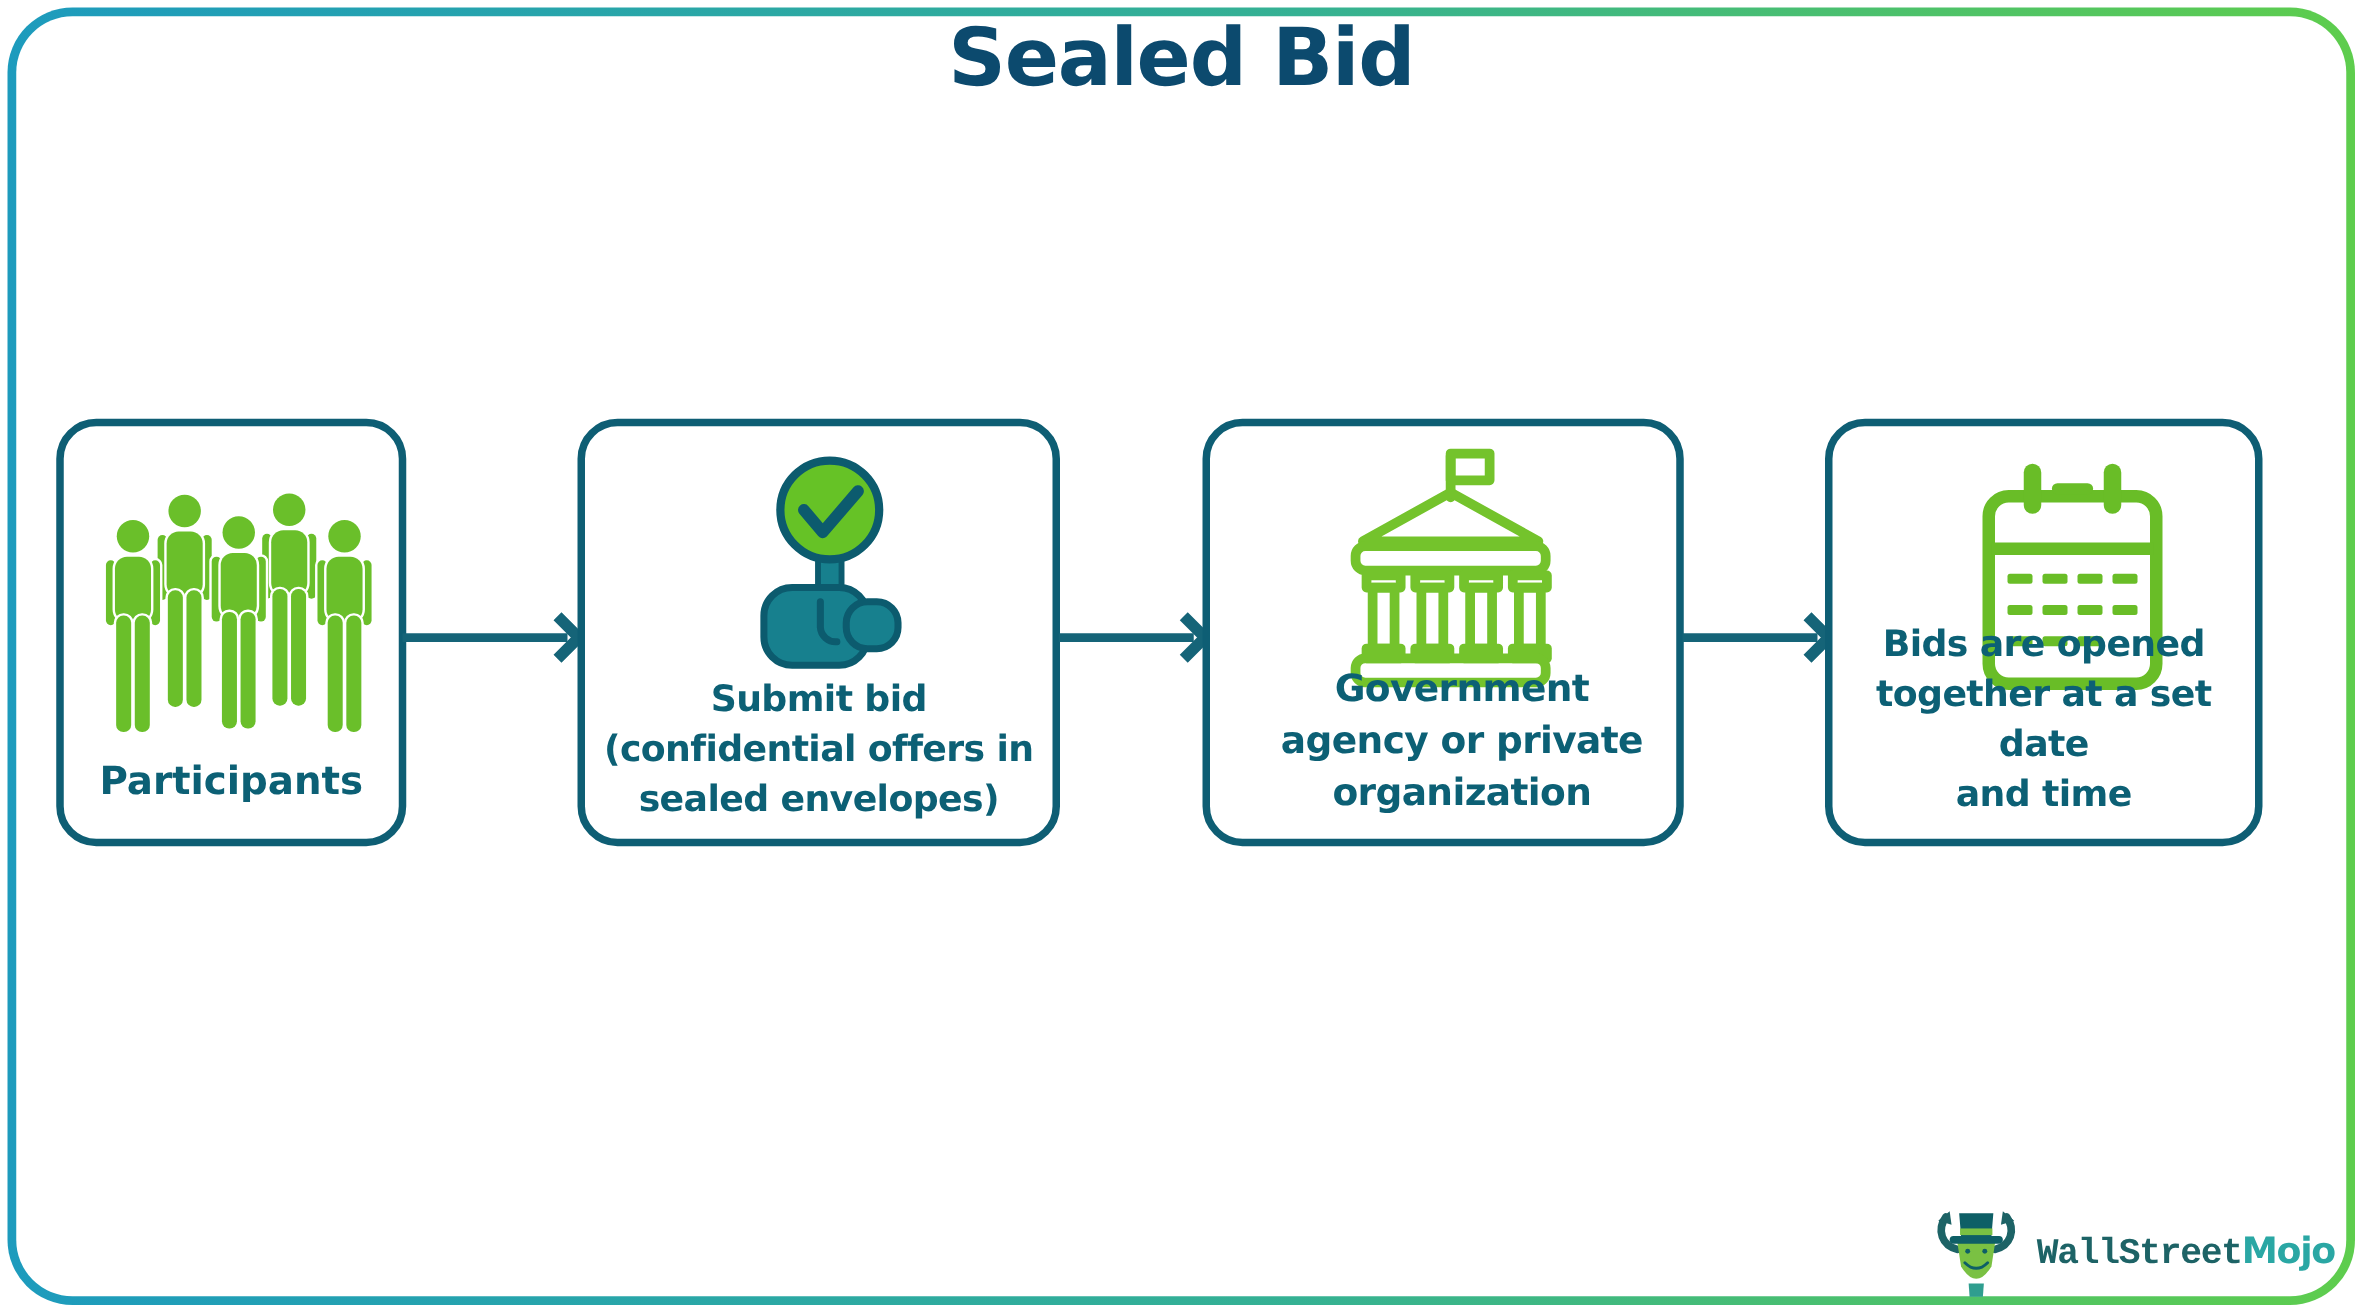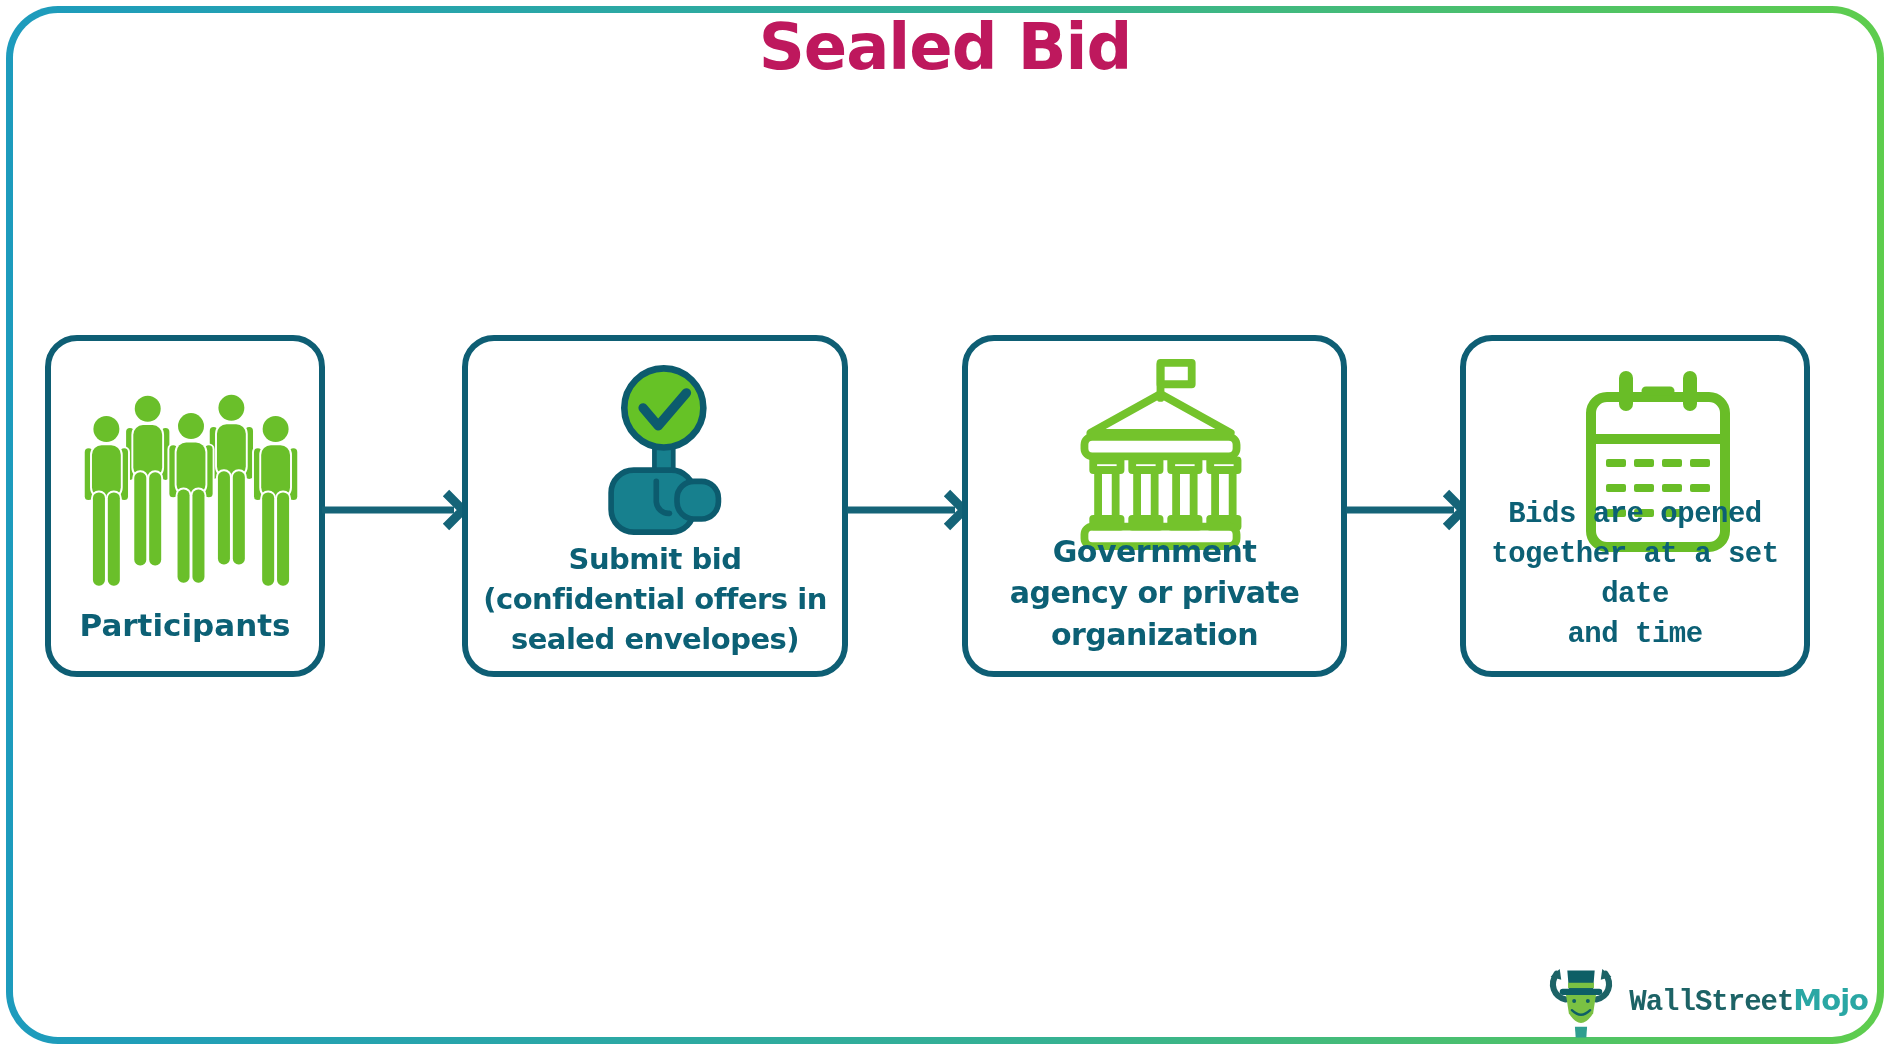--- a/index.html
+++ b/index.html
@@ -9,37 +9,37 @@
   }
   .frame{
     position:absolute;inset:6px;border-radius:52px;
     background:linear-gradient(90deg,#1d9bbd 0%,#35b193 55%,#5ecd4d 100%);
   }
   .frame-inner{
     position:absolute;inset:7px;border-radius:45px;background:#ffffff;
   }
   .page-title{
     position:absolute;top:10px;left:0;width:100%;text-align:center;
-    font-size:64px;font-weight:800;color:#be185d;letter-spacing:-1px;
+    font-size:64px;font-weight:800;color:#0c4a6e;letter-spacing:-1px;
   }
   .step-box{
     position:absolute;top:335px;height:342px;box-sizing:border-box;
     border:6px solid #0e5e74;border-radius:32px;background:#ffffff;
   }
   .box-1{left:45px;width:280px;}
   .box-2{left:462px;width:386px;}
   .box-3{left:962px;width:385px;}
-  .box-4{left:1460px;width:350px;font-family:Liberation Mono, monospace;}
+  .box-4{left:1460px;width:350px;}
   .step-label{
     position:absolute;left:0;width:100%;text-align:center;
     font-weight:700;color:#0c6075;white-space:pre-line;
   }
   .label-1{bottom:26px;font-size:31px;line-height:1.3;}
   .label-2{bottom:12px;font-size:29px;line-height:1.38;letter-spacing:-0.5px;}
-  .label-3{bottom:16px;font-size:30px;line-height:1.38;letter-spacing:-0.5px;}
+  .label-3{bottom:16px;font-size:30px;line-height:1.38;letter-spacing:-0.5px;margin-left:15px;}
   .label-4{bottom:16px;font-size:29px;line-height:1.38;letter-spacing:-0.5px;}
   .step-icon{position:absolute;}
   .icon-people{left:15px;top:32px;}
   .icon-hand{left:113px;top:14px;}
   .icon-building{left:95px;top:14px;}
   .icon-calendar{left:117px;top:26px;}
   .flow-arrow{position:absolute;top:487px;}
   .logo{
     position:absolute;right:22px;bottom:8px;height:82px;
     display:flex;align-items:center;gap:10px;

